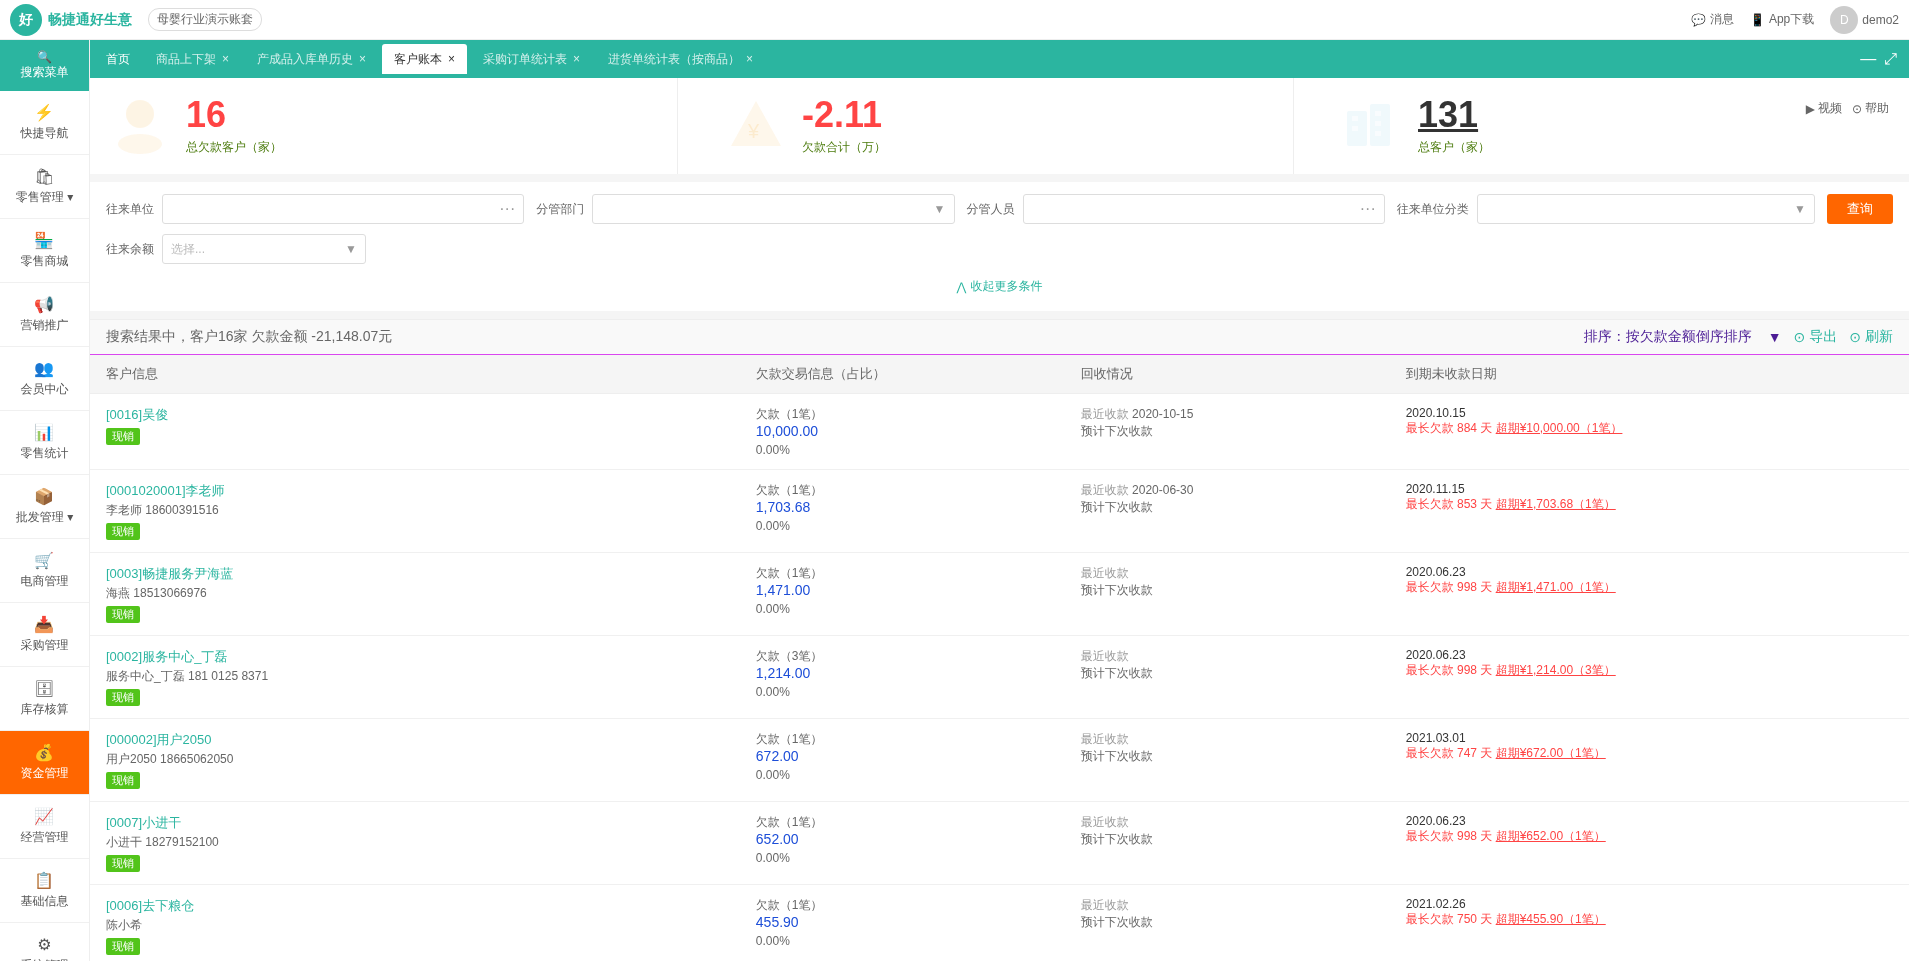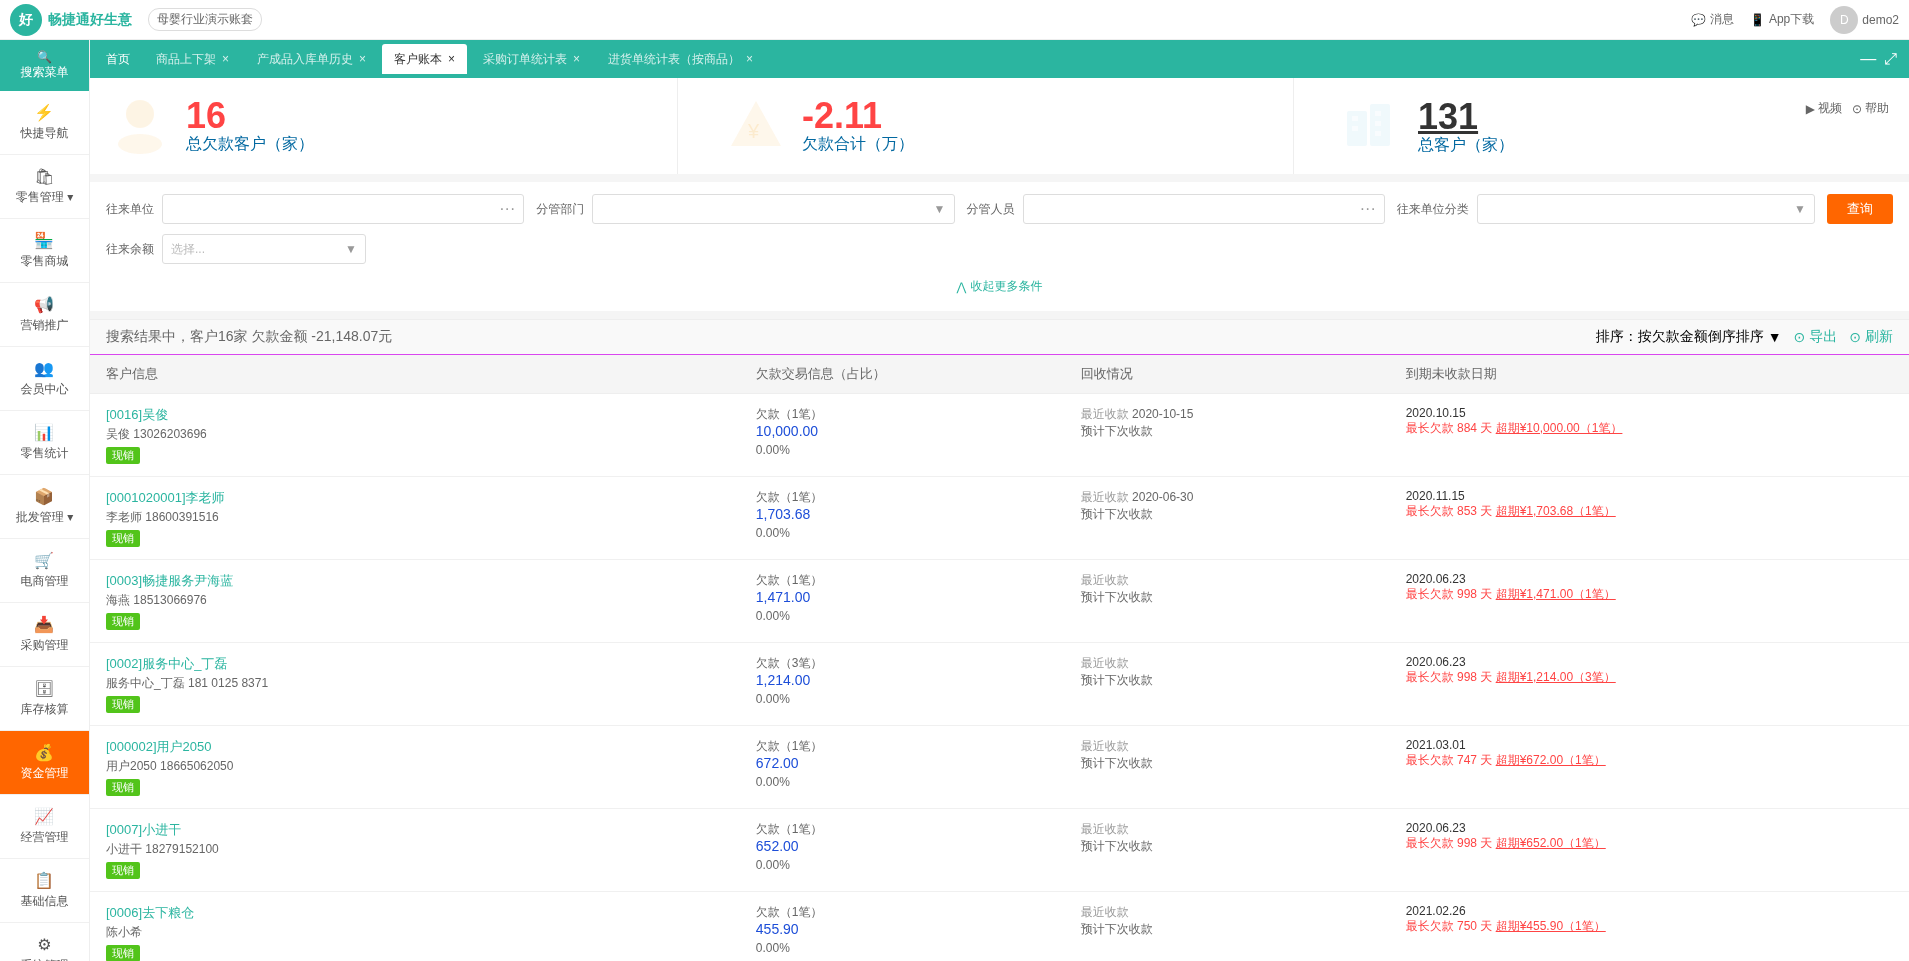--- a/index.html
+++ b/index.html
@@ -46,21 +46,21 @@
     
     .stats-section { display: flex; background: #fff; margin-bottom: 8px; gap: 28px; }
     .stat-card { flex: 1; display: flex; align-items: center; padding: 18px 20px; border-right: 1px solid #eee; gap: 16px; }
     .stat-card:last-child { border-right: none; }
     .stat-icon { width: 60px; height: 60px; flex-shrink: 0; opacity: 0.3; }
     .stat-icon svg { width: 100%; height: 100%; }
     .stat-info { flex: 1; }
     .stat-number { font-size: 36px; font-weight: bold; color: #ff4444; line-height: 1; }
     .stat-number.blue { color: #333; text-decoration: underline; }
     .stat-number.negative { color: #ff4444; }
-    .stat-label { font-size: 16px; color: #0369a1; }
+    .stat-label { font-size: 12px; color: #4d7c0f; margin-top: 6px; }
     .stat-actions { display: flex; gap: 10px; font-size: 12px; color: #666; align-self: flex-start; margin-top: 4px; }
     .stat-action-btn { display: flex; align-items: center; gap: 3px; cursor: pointer; }
 
     
     .filter-section { background: #fff; padding: 12px 16px; margin-bottom: 8px; }
     .filter-row { display: flex; align-items: center; gap: 12px; margin-bottom: 10px; }
     .filter-item { display: flex; align-items: center; gap: 8px; flex: 1; text-align: center; }
     .filter-label { font-size: 12px; color: #666; white-space: nowrap; }
     .filter-input { flex: 1; border: 1px solid #ddd; border-radius: 3px; padding: 5px 8px; font-size: 12px; display: flex; align-items: center; justify-content: space-between; cursor: pointer; background: #fff; min-height: 30px; }
     .filter-input-dots { color: #999; font-size: 16px; }
@@ -68,21 +68,21 @@
     .filter-select-text { color: #bbb; }
     .chevron { color: #999; }
     .btn-search { background: #ff6600; color: #fff; border: none; padding: 6px 20px; border-radius: 3px; cursor: pointer; font-size: 13px; }
     .collapse-row { display: flex; justify-content: center; padding: 4px 0; }
     .collapse-btn { color: #2bb5a0; font-size: 12px; cursor: pointer; display: flex; align-items: center; gap: 4px; }
 
     
     .result-bar { background: #f9f9f9; padding: 8px 16px; display: flex; align-items: center; justify-content: space-between; border-top: 1px solid #eee; border-bottom: 1px solid #d946ef; font-size: 14px; color: #666; }
     .result-actions { display: flex; align-items: center; gap: 12px; }
     .result-action { display: flex; align-items: center; gap: 4px; cursor: pointer; color: #2bb5a0; }
-    .sort-select { display: flex; align-items: center; gap: 4px; cursor: pointer; color: #000000; }
+    .sort-select { display: flex; align-items: center; gap: 16px; cursor: pointer; color: #4c1d95; }
 
     
     .data-table { width: 100%; background: #fff; }
     .table-header { display: grid; grid-template-columns: 2fr 1fr 1fr 1.5fr; background: #f5f5f5; padding: 10px 16px; font-size: 13px; color: #666; font-weight: 500; border-bottom: 1px solid #eee; }
     .table-row { display: grid; grid-template-columns: 2fr 1fr 1fr 1.5fr; padding: 12px 16px; border-bottom: 1px solid #f0f0f0; align-items: start; background: #fff; }
     .customer-name { color: #2bb5a0; font-size: 13px; cursor: pointer; text-decoration: none; }
     .customer-phone { color: #666; font-size: 12px; margin-top: 2px; }
     .customer-tag { display: inline-block; background: #52c41a; color: #fff; font-size: 11px; padding: 1px 6px; border-radius: 2px; margin-top: 4px; }
     .debt-amount { color: #1d4ed8; font-size: 14px; font-weight: 500; }
     .debt-label { color: #666; font-size: 12px; }
@@ -344,21 +344,20 @@
         <div class="table-header">
           <span>客户信息</span>
           <span>欠款交易信息（占比）</span>
           <span>回收情况</span>
           <span>到期未收款日期</span>
         </div>
 
         <div class="table-row">
           <div>
             <div class="customer-name">[0016]吴俊</div>
-            <div class="customer-phone">吴俊 13026203696</div>
             <span class="customer-tag">现销</span>
           </div>
           <div>
             <div class="debt-label">欠款（1笔）</div>
             <div class="debt-amount">10,000.00</div>
             <div class="debt-percent">0.00%</div>
           </div>
           <div class="collection-info">
             <div><span class="collection-label">最近收款</span> 2020-10-15</div>
             <div>预计下次收款</div>

